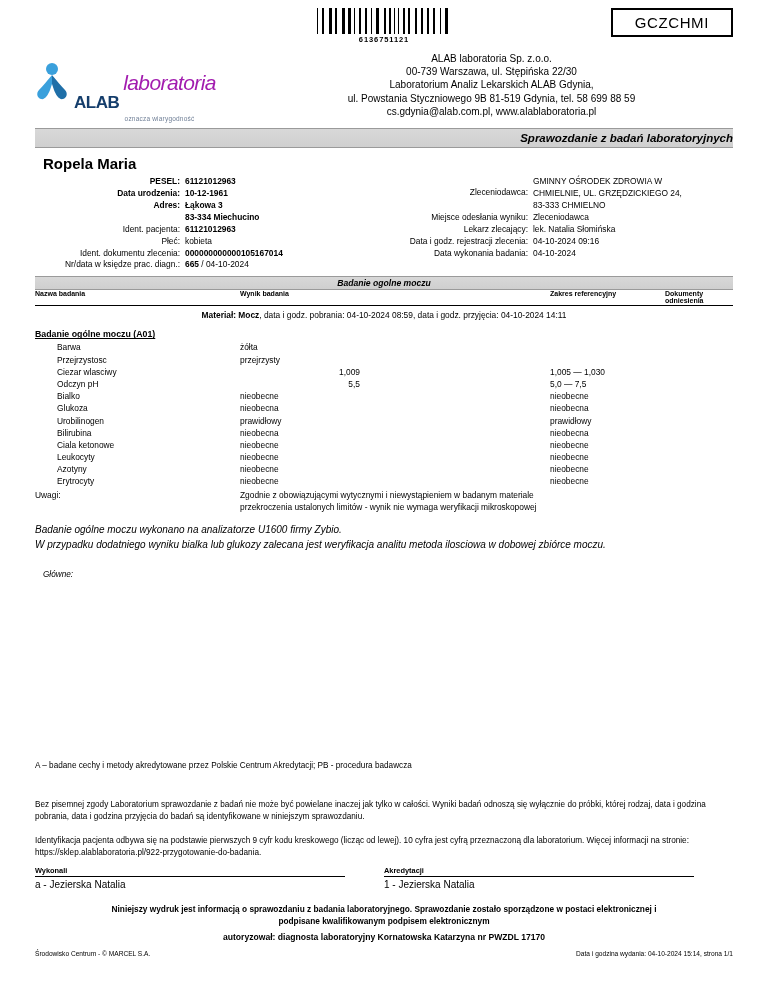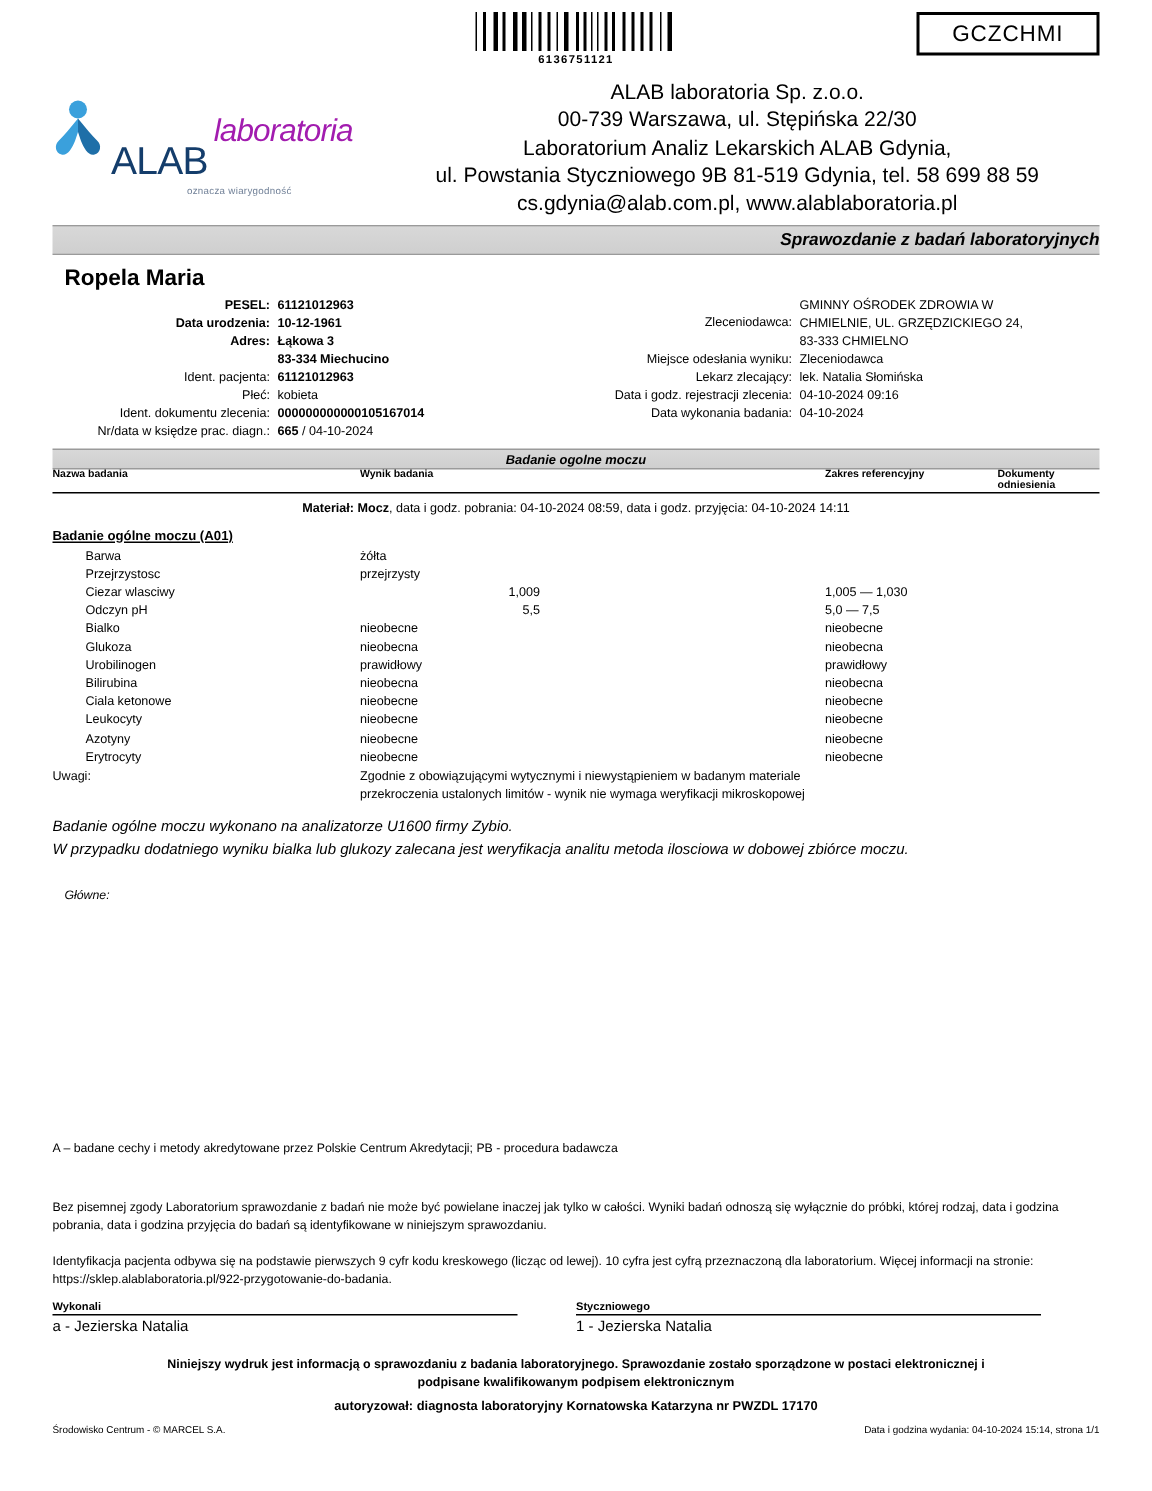--- a/index.html
+++ b/index.html
@@ -33,32 +33,32 @@
     font-size: 15px; letter-spacing: .6px;
   }
 
   
   .header { display: flex; align-items: flex-start; margin-top: 2px; }
   .logo-box { width: 215px; padding-top: 6px; }
   .logo-row { display: flex; align-items: center; }
   .logo-mark { width: 34px; height: 42px; margin-right: 5px; }
   .logo-text { line-height: 1; }
   .logo-alab {
-    font-size: 26px; font-weight: normal; color: #143d6b; letter-spacing: -0.5px;
+    font-size: 17px; font-weight: bold; color: #143d6b; letter-spacing: -0.5px;
     display: inline-block; vertical-align: middle; margin-top: 40px;
   }
   .logo-lab {
     font-size: 21px; font-style: italic; color: #a21caf; letter-spacing: -0.6px;
     display: inline-block; vertical-align: middle; margin-left: 4px;
   }
   .logo-tag {
     font-size: 6.5px; color: #6f7f96; letter-spacing: .2px;
     text-align: center; margin-top: 4px; margin-left: 34px;
   }
-  .company { flex: 1; text-align: center; font-size: 14px; line-height: 1.32; padding-top: 4px; }
+  .company { flex: 1; text-align: center; font-size: 10px; line-height: 1.32; padding-top: 4px; }
 
   
   .titlebar {
     margin-top: 6px;
     background: linear-gradient(to bottom, #d8d8d8, #cfcfcf);
     border-top: 1px solid #9a9a9a; border-bottom: 1px solid #9a9a9a;
     text-align: right; font-size: 11.5px; font-weight: bold; font-style: italic;
     padding: 3px 0;
   }
 
@@ -380,21 +380,21 @@
     <p>Bez pisemnej zgody Laboratorium sprawozdanie z badań nie może być powielane inaczej jak tylko w całości. Wyniki badań odnoszą się wyłącznie do próbki, której rodzaj, data i godzina pobrania, data i godzina przyjęcia do badań są identyfikowane w niniejszym sprawozdaniu.</p>
     <p>Identyfikacja pacjenta odbywa się na podstawie pierwszych 9 cyfr kodu kreskowego (licząc od lewej). 10 cyfra jest cyfrą przeznaczoną dla laboratorium. Więcej informacji na stronie: https://sklep.alablaboratoria.pl/922-przygotowanie-do-badania.</p>
   </div>
 
   <div class="signs">
     <div class="sign">
       <div class="sign-h">Wykonali</div>
       <div class="sign-v">a - Jezierska Natalia</div>
     </div>
     <div class="sign">
-      <div class="sign-h">Styczniowego</div>
+      <div class="sign-h">Akredytacji</div>
       <div class="sign-v">1 - Jezierska Natalia</div>
     </div>
   </div>
 
   <div class="cert">
     <div class="cert-l">Niniejszy wydruk jest informacją o sprawozdaniu z badania laboratoryjnego. Sprawozdanie zostało sporządzone w postaci elektronicznej i</div>
     <div class="cert-l">podpisane kwalifikowanym podpisem elektronicznym</div>
     <div class="cert-a">autoryzował: diagnosta laboratoryjny Kornatowska  Katarzyna nr PWZDL 17170</div>
   </div>
 

